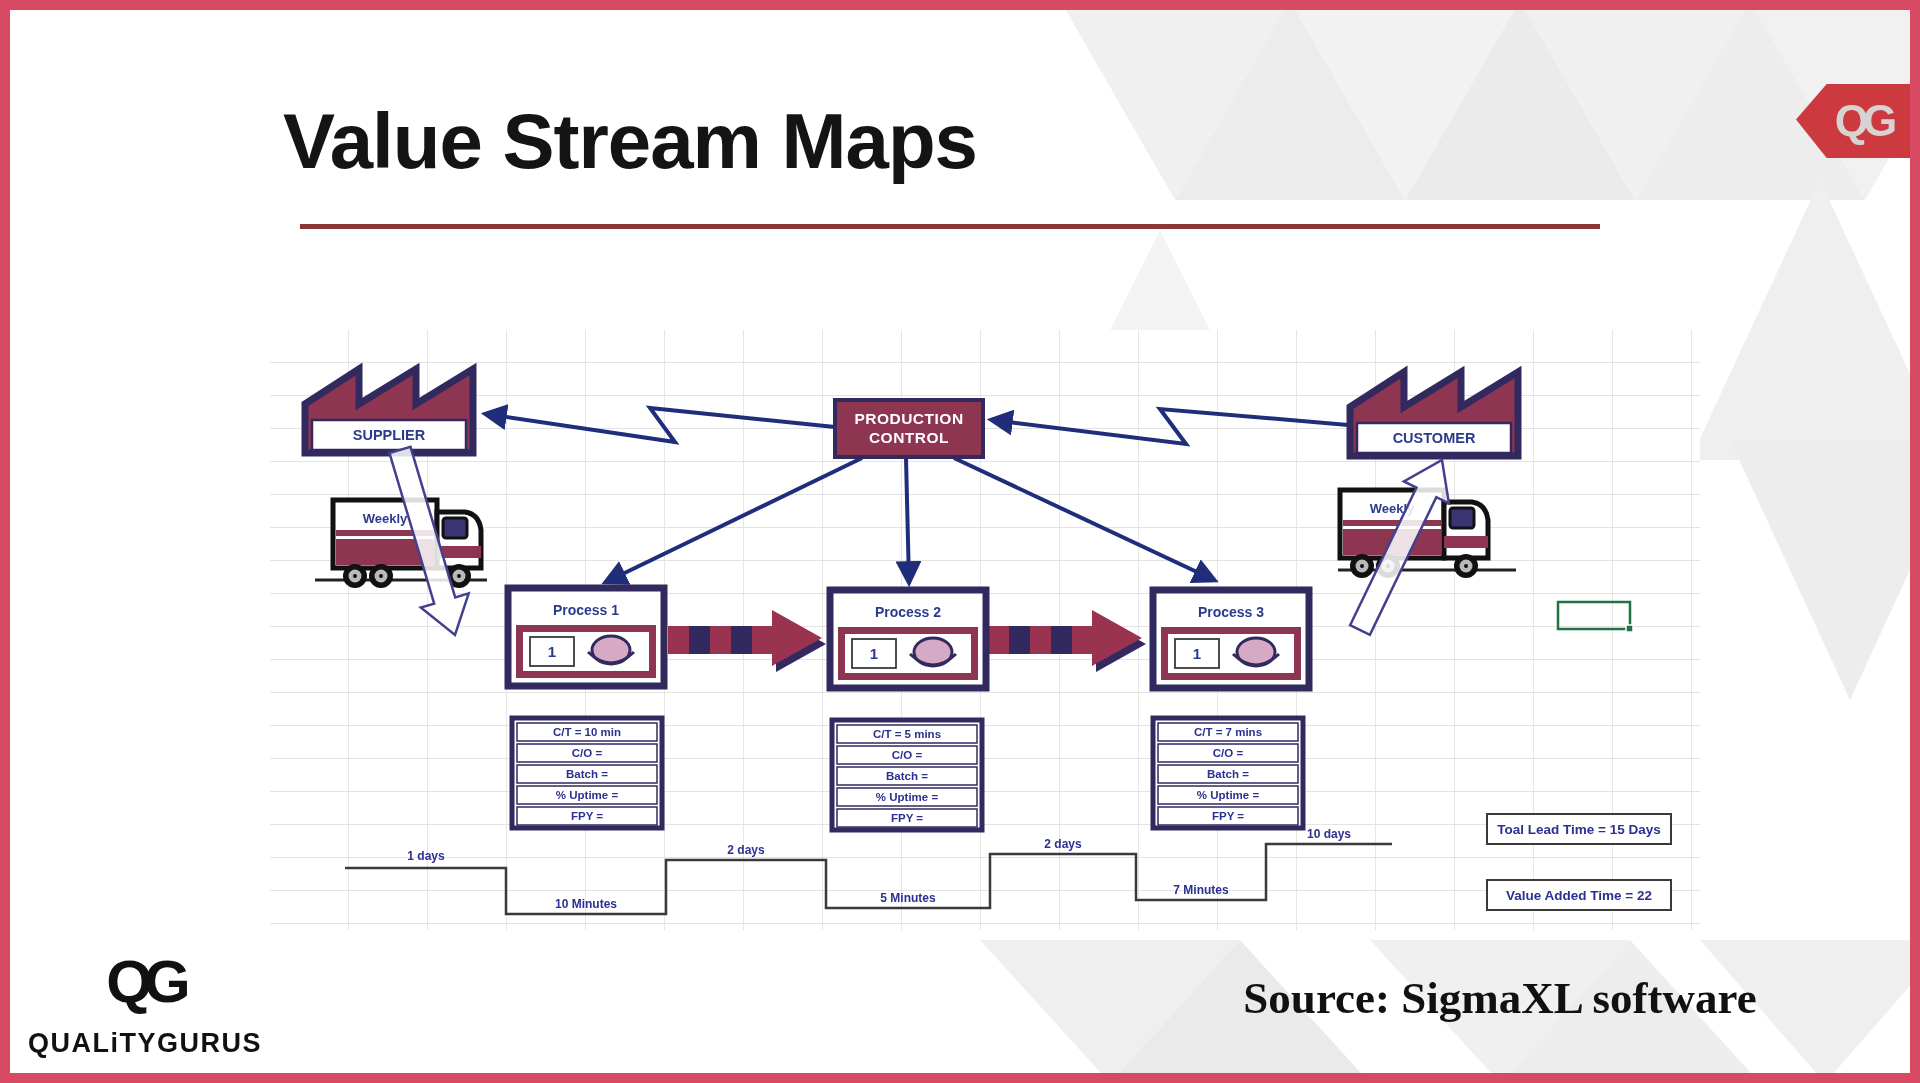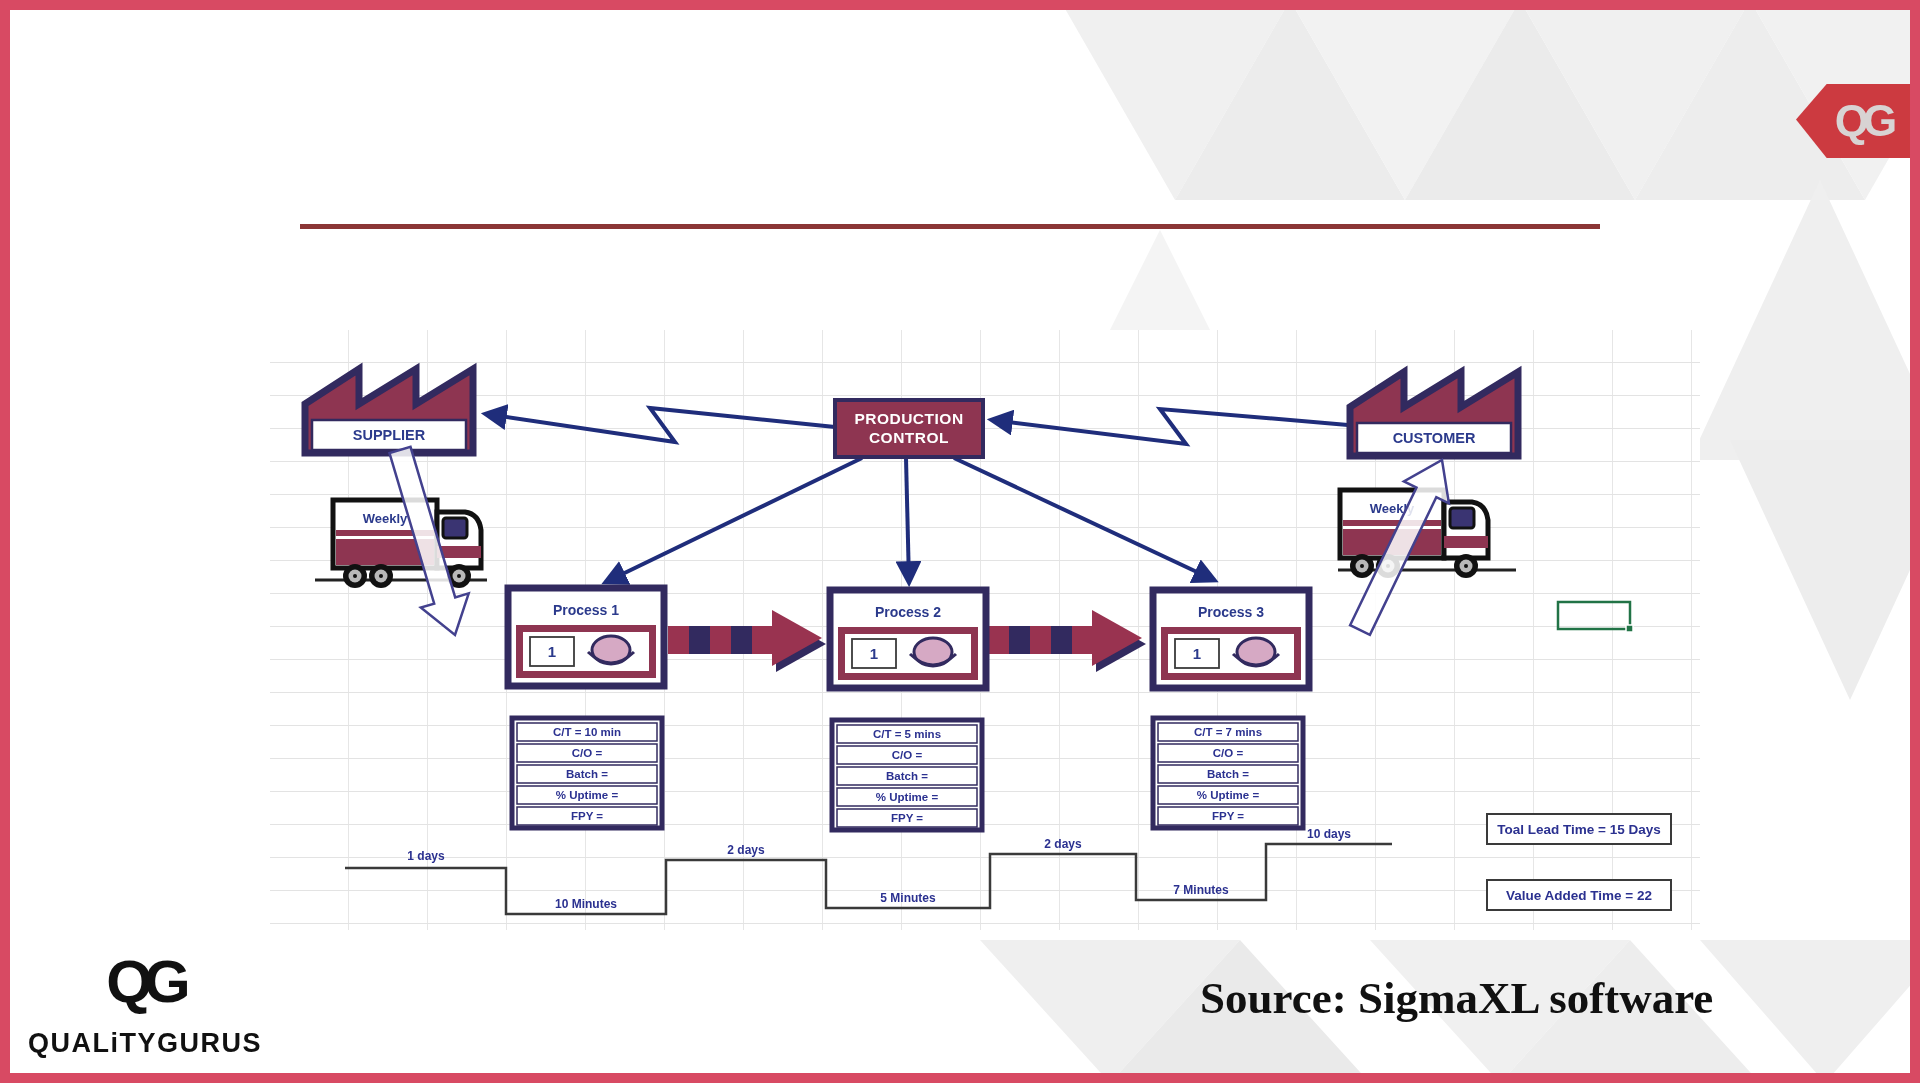--- a/index.html
+++ b/index.html
@@ -18,21 +18,21 @@
 
   .badge{position:absolute;left:1796px;top:84px;width:118px;height:74px;background:#cc3a40;
          clip-path:polygon(0 48%,26% 0,100% 0,100% 100%,26% 100%);z-index:20;
          display:flex;align-items:center;justify-content:center;padding-left:16px;box-sizing:border-box;}
   .badge-text{color:#d8d3d3;font-size:44px;font-weight:700;letter-spacing:-6px;}
 
   .logo{position:absolute;left:28px;top:952px;width:232px;text-align:center;z-index:20;color:#111;}
   .logo-qg{font-size:60px;font-weight:700;letter-spacing:-9px;line-height:1.0;}
   .logo-name{font-size:27px;font-weight:700;letter-spacing:1.5px;margin-top:16px;}
 
-  .source{position:absolute;left:1200px;top:972px;width:600px;text-align:left;z-index:20;
+  .source{position:absolute;left:1200px;top:972px;width:600px;text-align:center;z-index:20;
           font-family:"Liberation Serif",serif;font-weight:700;font-size:45px;color:#111;}
 
   .diagram{position:absolute;left:240px;top:330px;width:1460px;height:600px;background:#ffffff;z-index:10;}
   .grid{position:absolute;left:30px;top:0;right:0;bottom:0;
         background-image:
           repeating-linear-gradient(to bottom,transparent 0 32px,#e3e3e3 32px 33px),
           repeating-linear-gradient(to right,transparent 0 78px,#e6e6e6 78px 79px);}
   .diagram svg{position:absolute;inset:0;}
 
   
@@ -62,20 +62,21 @@
     <div class="tri up" style="left:1690px;top:180px;width:260px;height:280px;background:#efefef;"></div>
     <div class="tri down" style="left:1730px;top:440px;width:240px;height:260px;background:#ededed;"></div>
     <div class="tri up" style="left:1040px;top:230px;width:240px;height:240px;background:#f4f4f4;"></div>
     <div class="tri down" style="left:980px;top:940px;width:260px;height:143px;background:#efefef;"></div>
     <div class="tri up" style="left:1110px;top:940px;width:260px;height:143px;background:#eaeaea;"></div>
     <div class="tri down" style="left:1370px;top:940px;width:260px;height:143px;background:#f0f0f0;"></div>
     <div class="tri up" style="left:1500px;top:940px;width:260px;height:143px;background:#ededed;"></div>
     <div class="tri down" style="left:1700px;top:940px;width:250px;height:143px;background:#efefef;"></div>
   </div>
 
+  <div class="title">Value Stream Maps</div>
   <div class="title-rule"></div>
 
   <div class="badge">
     <span class="badge-text">QG</span>
   </div>
 
   <div class="diagram">
     <div class="grid"></div>
 
     <svg viewBox="0 0 1460 600" width="1460" height="600">

